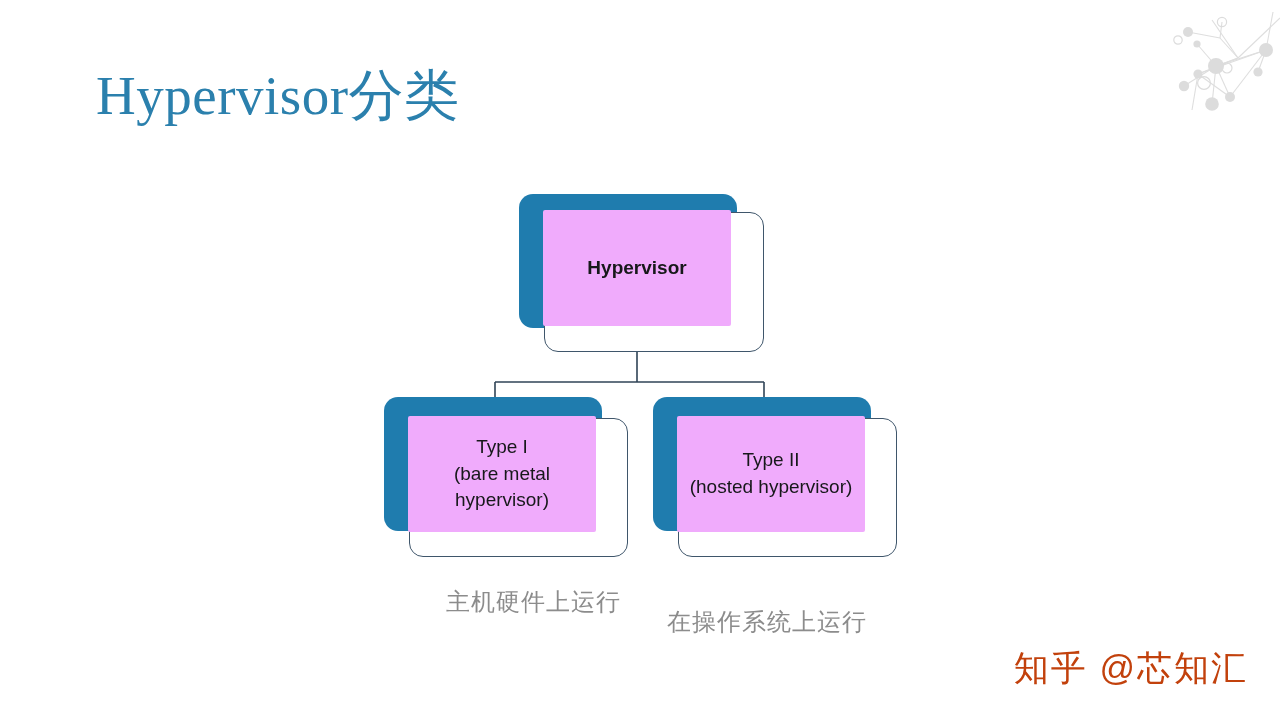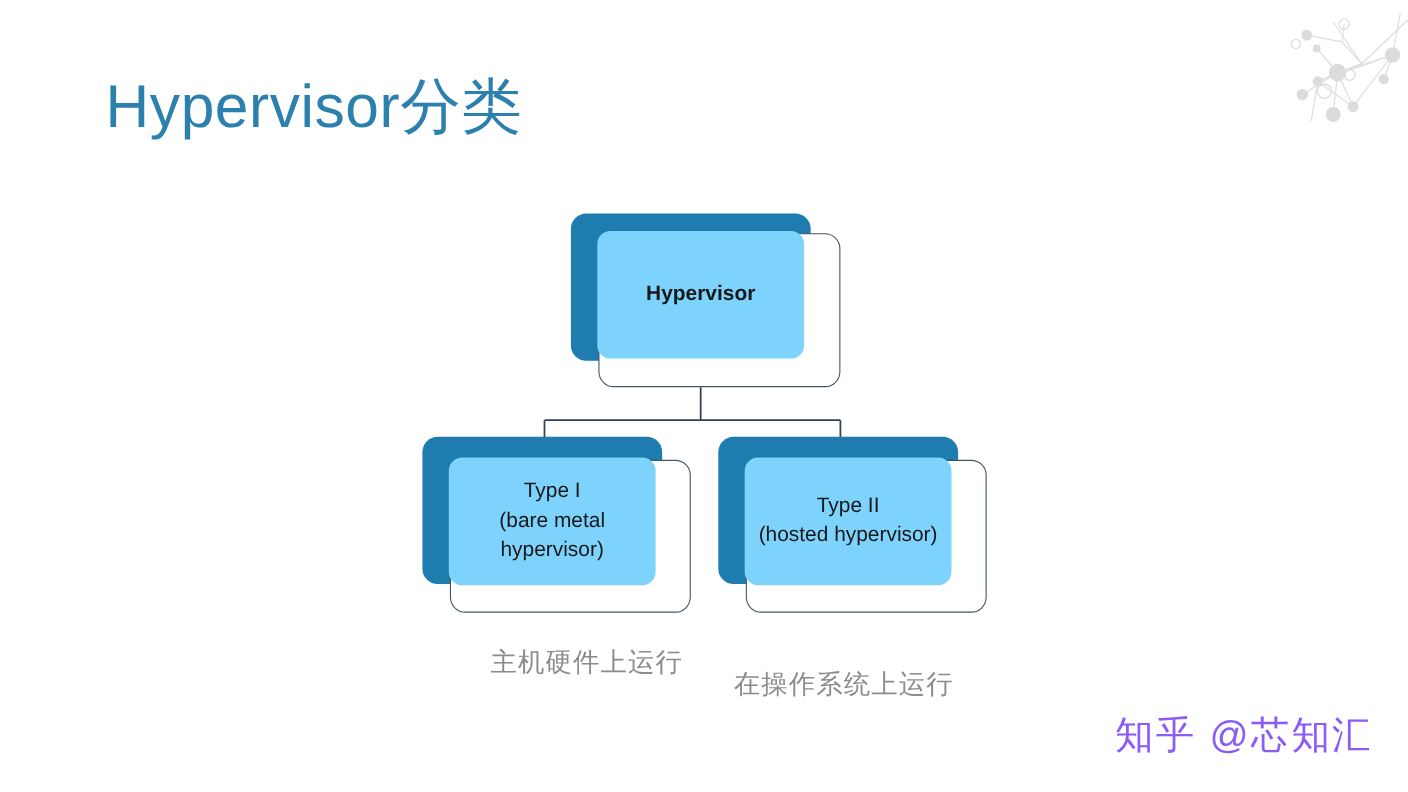--- a/index.html
+++ b/index.html
@@ -22,20 +22,21 @@
   .slide-title {
     position: absolute;
     left: 96px;
     top: 66px;
     font-size: 55px;
     font-weight: 400;
     letter-spacing: 0.5px;
     color: #2b80ad;
     white-space: nowrap;
     line-height: 1.1;
+    font-family: Liberation Serif, serif;
   }
 
   
   .network-deco {
     position: absolute;
     right: 0px;
     top: 0px;
     width: 110px;
     height: 130px;
     opacity: 1;
@@ -64,22 +65,22 @@
   }
   .node .layer-outline {
     position: absolute;
     border-radius: 14px;
     background: #ffffff;
     border: 1px solid #3f566b;
     box-sizing: border-box;
   }
   .node .layer-fill {
     position: absolute;
-    border-radius: 12px;
-    background: #7dd3fc;
+    border-radius: 2px;
+    background: #f0abfc;
     display: flex;
     align-items: center;
     justify-content: center;
     text-align: center;
     box-sizing: border-box;
   }
   .node .label {
     color: #17181a;
     line-height: 1.42;
     white-space: pre-line;
@@ -101,21 +102,21 @@
     white-space: nowrap;
     letter-spacing: 1px;
   }
 
   
   .watermark {
     position: absolute;
     right: 32px;
     bottom: 28px;
     font-size: 35px;
-    color: #8b5cf6;
+    color: #c2410c;
     letter-spacing: 2px;
     white-space: nowrap;
     font-weight: 400;
   }
 </style>
 </head>
 <body>
 
 <div id="slide">
 

